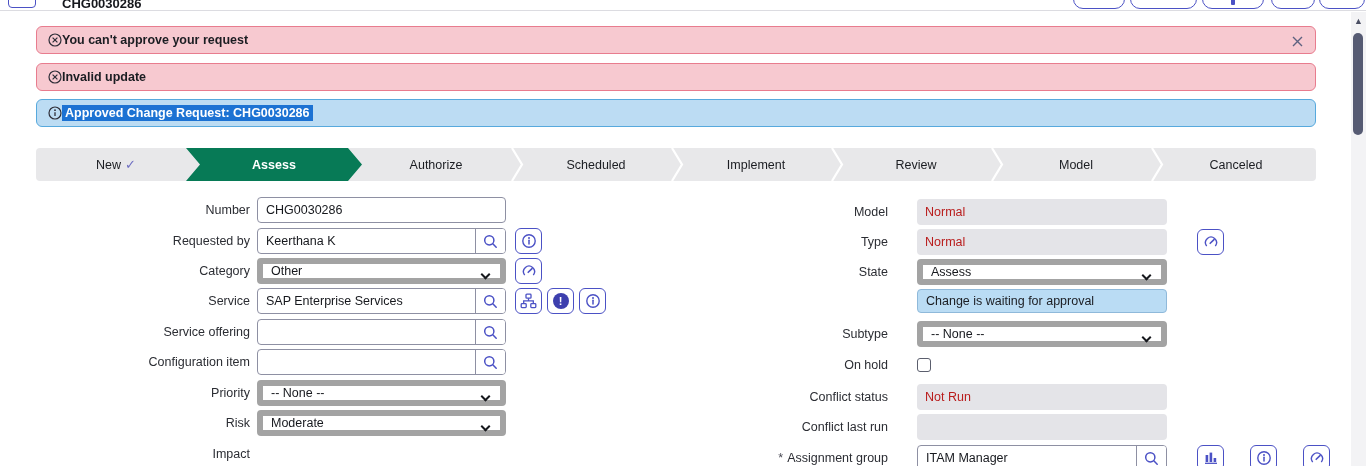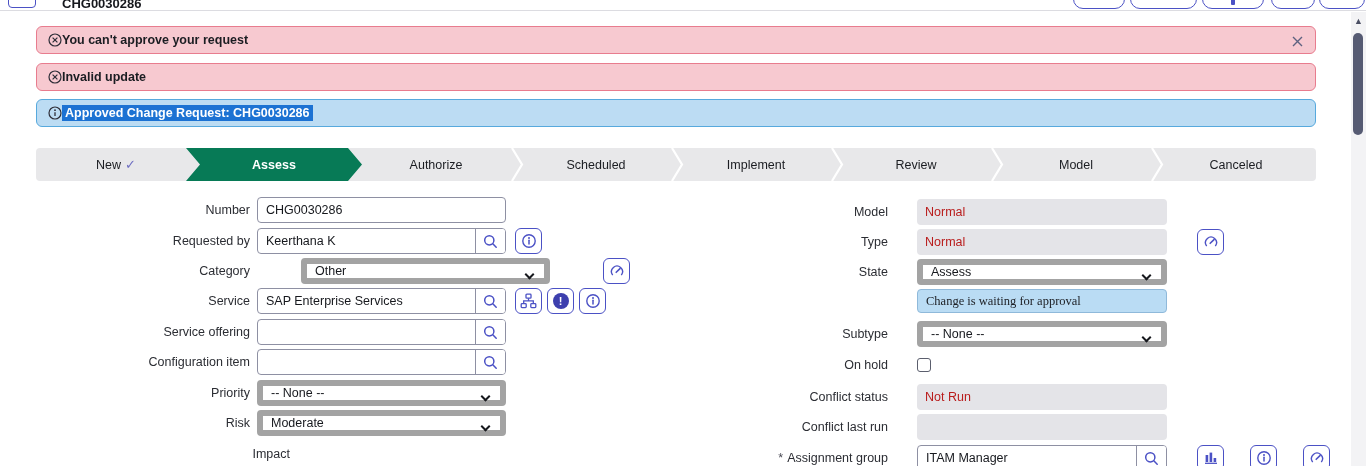--- a/index.html
+++ b/index.html
@@ -181,21 +181,21 @@
   </div>
   <button class="ibtn first">
     <svg width="16" height="16" viewBox="0 0 16 16">
         <circle cx="8" cy="8" r="6.2" fill="none" stroke="#4b51c5" stroke-width="1.4"></circle>
         <line x1="8" y1="7.2" x2="8" y2="11" stroke="#4b51c5" stroke-width="1.5" stroke-linecap="round"></line>
         <circle cx="8" cy="4.9" r="1" fill="#4b51c5"></circle>
       </svg>
   </button>
 </div>
 
-<div class="row row-l" style="top:258px;gap:44px;">
+<div class="row row-l" style="top:258px;">
   <div class="lbl">Category</div>
   <div class="ctl sel">
     <span>Other</span>
     <span class="chev"></span>
   </div>
   <button class="ibtn first">
     <svg width="16" height="16" viewBox="0 0 16 16">
         <path d="M3.4 11.6 A 5.5 5.5 0 1 1 12.6 11.6" fill="none" stroke="#4b51c5" stroke-width="1.4" stroke-linecap="round"></path>
         <line x1="7.2" y1="9.3" x2="11" y2="5.6" stroke="#4b51c5" stroke-width="1.6" stroke-linecap="round"></line>
       </svg>
@@ -268,21 +268,21 @@
 </div>
 
 <div class="row row-l" style="top:410px;">
   <div class="lbl">Risk</div>
   <div class="ctl sel">
     <span>Moderate</span>
     <span class="chev"></span>
   </div>
 </div>
 
-<div class="row row-l" style="top:441px;padding-left:40px;">
+<div class="row row-l" style="top:441px;">
   <div class="lbl">Impact</div>
 </div>
 
 <div class="row row-r" style="top:199px;">
   <div class="lbl">Model</div>
   <div class="ctl ro">Normal</div>
 </div>
 
 <div class="row row-r" style="top:229px;">
   <div class="lbl">Type</div>
@@ -296,21 +296,21 @@
 </div>
 
 <div class="row row-r" style="top:259px;">
   <div class="lbl">State</div>
   <div class="ctl sel">
     <span>Assess</span>
     <span class="chev"></span>
   </div>
 </div>
 
-<div class="row row-r" style="top:289px;height:24px;font-family:Liberation Serif, serif;">
+<div class="row row-r" style="top:289px;height:24px;">
   <div class="lbl"></div>
   <div class="ctl infobox">Change is waiting for approval</div>
 </div>
 
 <div class="row row-r" style="top:321px;">
   <div class="lbl">Subtype</div>
   <div class="ctl sel">
     <span>-- None --</span>
     <span class="chev"></span>
   </div>

